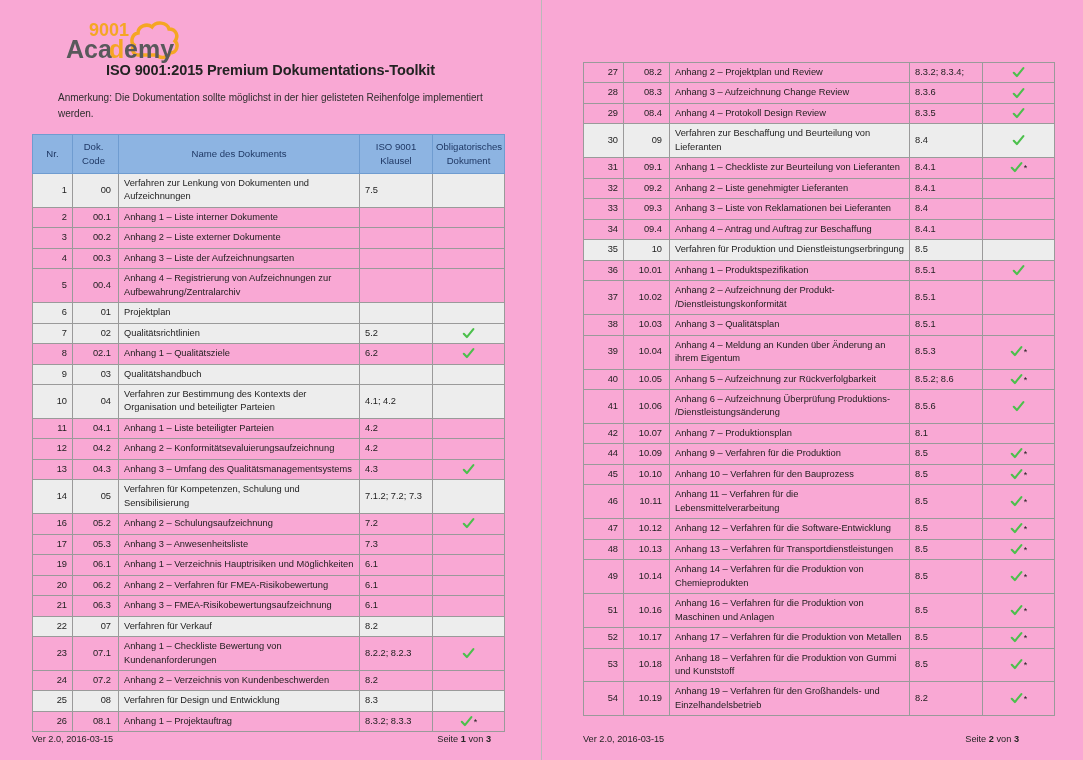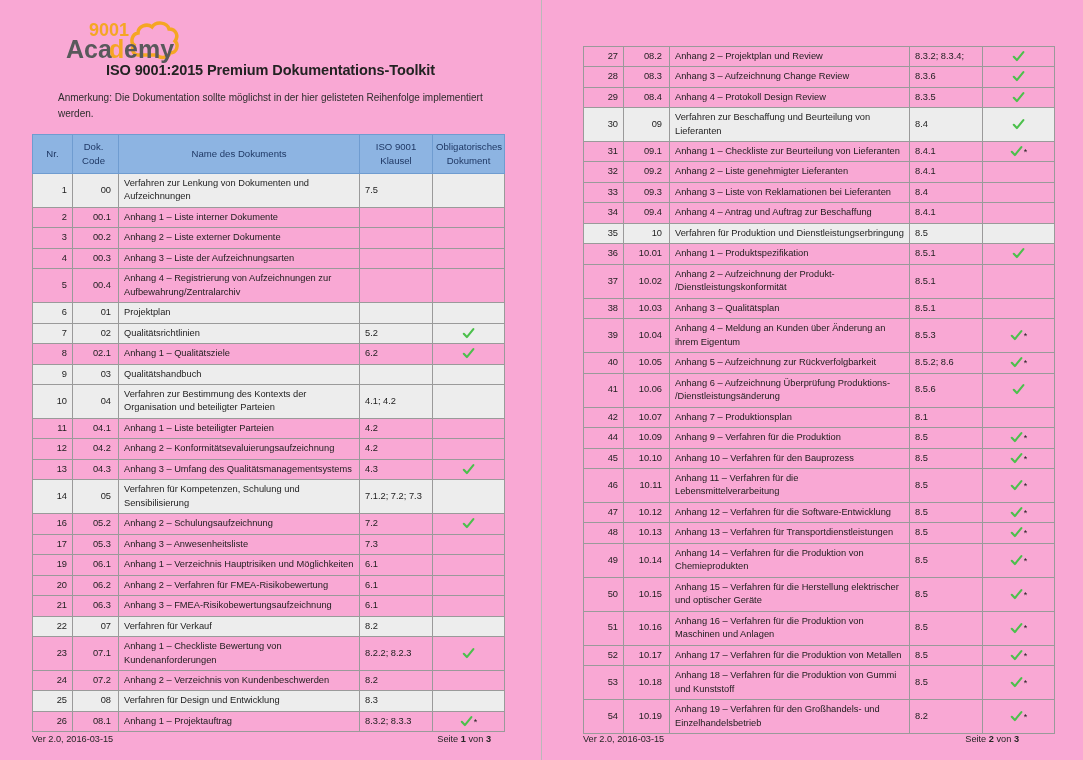--- a/index.html
+++ b/index.html
@@ -566,29 +566,20 @@
             <tr>
               <td class="c-nr">49</td>
               <td class="c-code">10.14</td>
               <td class="c-name">Anhang 14 – Verfahren für die Produktion von Chemieprodukten</td>
               <td class="c-cl">8.5</td>
               <td class="c-ob"><span class="check"><svg viewBox="0 0 16 16">
                     <path d="M2.2 8.4 L6 12.4 L14 2.6" fill="none" stroke="#4CC04C" stroke-width="2.6" stroke-linecap="round" stroke-linejoin="round"></path>
                   </svg></span><span class="ast">*</span></td>
             </tr>
             <tr>
-              <td class="c-nr">50</td>
-              <td class="c-code">10.15</td>
-              <td class="c-name">Anhang 15 – Verfahren für die Herstellung elektrischer und optischer Geräte</td>
-              <td class="c-cl">8.5</td>
-              <td class="c-ob"><span class="check"><svg viewBox="0 0 16 16">
-                    <path d="M2.2 8.4 L6 12.4 L14 2.6" fill="none" stroke="#4CC04C" stroke-width="2.6" stroke-linecap="round" stroke-linejoin="round"></path>
-                  </svg></span><span class="ast">*</span></td>
-            </tr>
-            <tr>
               <td class="c-nr">51</td>
               <td class="c-code">10.16</td>
               <td class="c-name">Anhang 16 – Verfahren für die Produktion von Maschinen und Anlagen</td>
               <td class="c-cl">8.5</td>
               <td class="c-ob"><span class="check"><svg viewBox="0 0 16 16">
                     <path d="M2.2 8.4 L6 12.4 L14 2.6" fill="none" stroke="#4CC04C" stroke-width="2.6" stroke-linecap="round" stroke-linejoin="round"></path>
                   </svg></span><span class="ast">*</span></td>
             </tr>
             <tr>
               <td class="c-nr">52</td>

